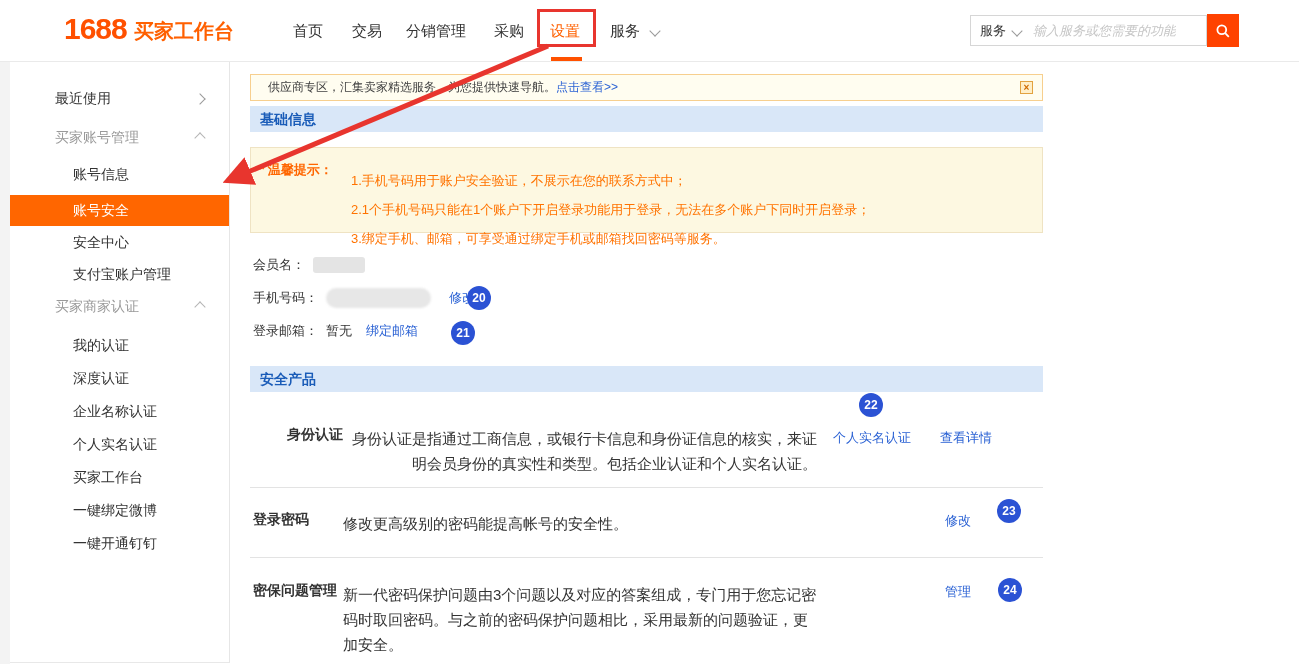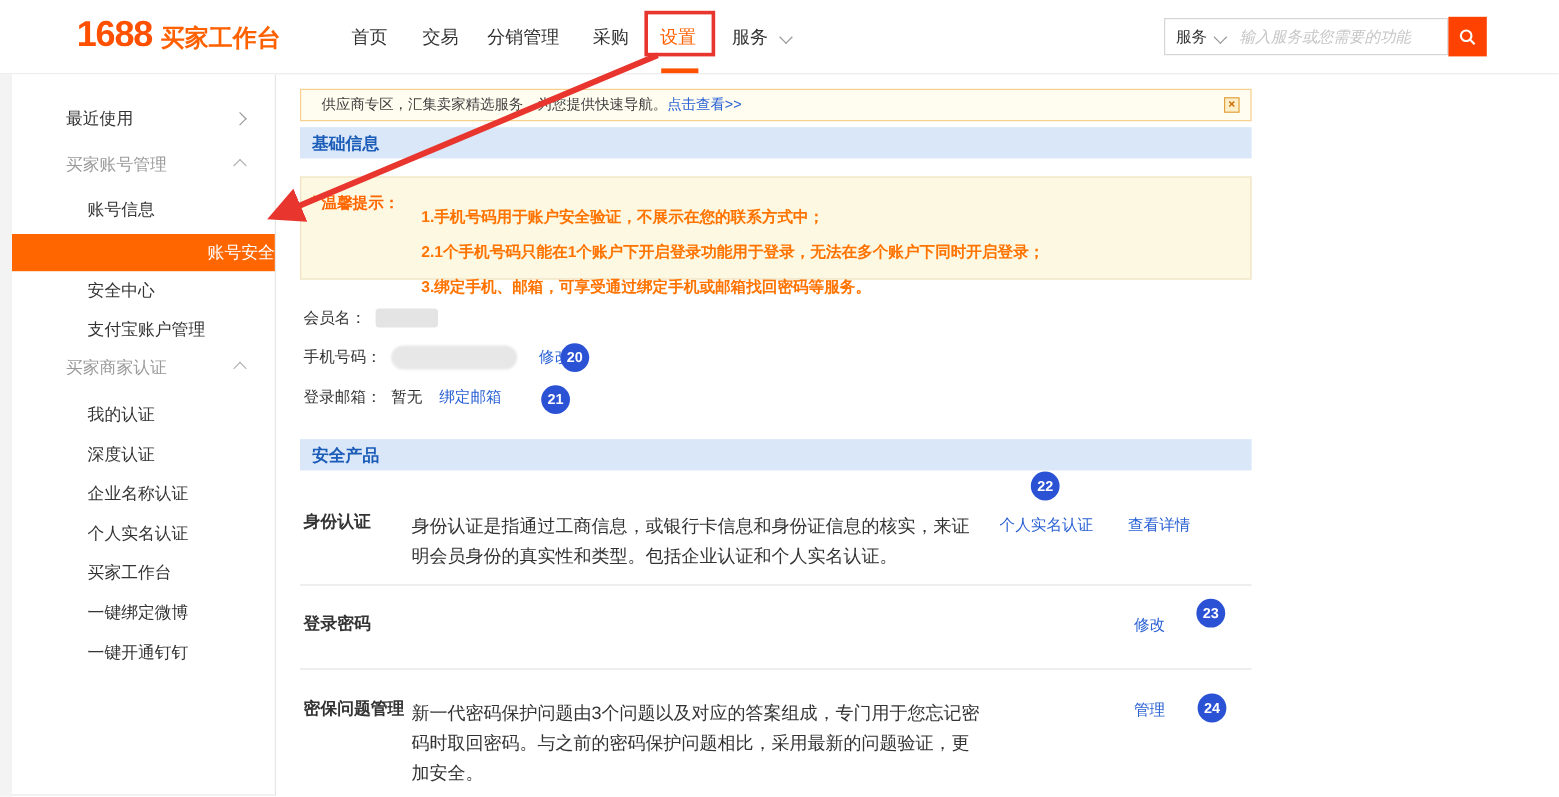--- a/index.html
+++ b/index.html
@@ -27,44 +27,44 @@
   .search-ph{margin-left:12px;font-size:13px;color:#c6c6c6;white-space:nowrap;overflow:hidden;font-style:italic;}
   .search-btn{position:absolute;left:1207px;top:14px;width:32px;height:33px;background:#ff4200;display:flex;align-items:center;justify-content:center;cursor:pointer;}
   
   .left-strip{position:absolute;left:0;top:62px;width:10px;height:602px;background:#f3f3f3;}
   .sidebar{position:absolute;left:10px;top:62px;width:220px;height:601px;background:#fff;border-right:1px solid #e6e6e6;border-bottom:1px solid #e8e8e8;box-sizing:border-box;}
   .srow{position:absolute;left:0;width:100%;display:flex;align-items:center;box-sizing:border-box;font-size:14px;cursor:pointer;}
   .srow .sidechev{position:absolute;right:25px;}
   .s-recent{top:22px;height:30px;padding-left:45px;color:#333;}
   .s-hdr{height:28px;padding-left:45px;color:#9a9a9a;}
   .s-sub{height:30px;padding-left:63px;color:#333;}
-  .s-sub.active{background:#ff6600;color:#fff;height:31px;justify-content:flex-end;}
+  .s-sub.active{background:#ff6600;color:#fff;height:31px;}
   
   .banner{position:absolute;left:250px;top:74px;width:793px;height:27px;background:#fffdf0;border:1px solid #f7cf8e;box-sizing:border-box;font-size:12px;line-height:25px;}
   .banner-text{margin-left:17px;color:#404040;}
   .banner-link{color:#2b62d4;cursor:pointer;}
   .banner-close{position:absolute;right:9px;top:6px;width:13px;height:13px;border:1px solid #e2a240;background:#ffefc8;color:#cf6a00;font-size:10px;line-height:11px;text-align:center;font-weight:bold;box-sizing:border-box;cursor:pointer;}
   .sec-hd{position:absolute;left:250px;width:793px;height:26px;background:#d9e7f8;color:#1a5cb8;font-weight:bold;font-size:14px;line-height:26px;padding-left:10px;box-sizing:border-box;}
   .sec-basic{top:106px;}
   .sec-security{top:366px;}
   .tips{position:absolute;left:250px;top:147px;width:793px;height:86px;background:#fdf8e1;border:1px solid #efe3c3;box-sizing:border-box;color:#ff7300;font-size:13px;display:flex;}
   .tips-label{padding:12px 0 0 8px;width:92px;font-weight:bold;color:#ff6600;flex:0 0 auto;}
   .tips-star{font-weight:bold;font-size:15px;margin-right:3px;color:#ff8a00;}
-  .tips-lines{padding-top:23px;font-weight:bold;}
+  .tips-lines{padding-top:23px;}
   .tips-line{height:29px;line-height:20px;}
   .profile{position:absolute;left:253px;top:254px;font-size:13px;color:#333;}
   .p-row{height:22px;margin-bottom:11px;display:flex;align-items:center;}
   .redact-1{width:52px;height:16px;background:#e4e4e4;border-radius:3px;margin-left:8px;filter:blur(0.6px);}
   .redact-2{width:105px;height:20px;background:#e7e7e7;border-radius:10px;margin-left:8px;filter:blur(1px);}
   .blue-link{color:#2b62d4;cursor:pointer;text-decoration:none;}
   .p-row .blue-link{margin-left:18px;}
   .p-val{margin-left:8px;}
   .sec-rows{position:absolute;left:250px;top:392px;width:793px;}
   .sec-row{position:relative;box-sizing:border-box;display:flex;}
-  .sec-row.r0{height:96px;border-bottom:1px solid #e3e3e3;padding-top:34px;}
+  .sec-row.r0{height:96px;border-bottom:1px solid #e3e3e3;padding-top:34px;text-align:right;}
   .sec-row.r1{height:70px;border-bottom:1px solid #e3e3e3;padding-top:23px;}
   .sec-row.r2{height:106px;padding-top:24px;}
   .row-label{width:90px;font-weight:bold;font-size:14px;padding-left:3px;flex:0 0 auto;}
   .row-desc{width:474px;font-size:15px;line-height:25px;color:#333;flex:0 0 auto;}
   .row-link{position:absolute;font-size:13px;}
   
   .badge{position:absolute;width:24px;height:24px;border-radius:50%;background:#2b52d4;color:#fff;font-size:12px;font-weight:bold;display:flex;align-items:center;justify-content:center;z-index:30;}
   .anno-box{position:absolute;left:537px;top:9px;width:59px;height:38px;border:3px solid #e8352e;box-sizing:border-box;z-index:40;}
   .anno-svg{position:absolute;left:0;top:0;z-index:40;pointer-events:none;}
 </style>
@@ -185,20 +185,21 @@
 
 <div class="sec-rows">
   <div class="sec-row r0">
     <div class="row-label">身份认证</div>
     <div class="row-desc">身份认证是指通过工商信息，或银行卡信息和身份证信息的核实，来证明会员身份的真实性和类型。包括企业认证和个人实名认证。</div>
     <span class="row-link blue-link" style="left:583px;top:37px">个人实名认证</span>
     <span class="row-link blue-link" style="left:690px;top:37px">查看详情</span>
   </div>
   <div class="sec-row r1">
     <div class="row-label">登录密码</div>
+    <div class="row-desc">修改更高级别的密码能提高帐号的安全性。</div>
     <span class="row-link blue-link" style="left:695px;top:24px">修改</span>
   </div>
   <div class="sec-row r2">
     <div class="row-label">密保问题管理</div>
     <div class="row-desc">新一代密码保护问题由3个问题以及对应的答案组成，专门用于您忘记密码时取回密码。与之前的密码保护问题相比，采用最新的问题验证，更加安全。</div>
     <span class="row-link blue-link" style="left:695px;top:25px">管理</span>
   </div>
 </div>
 
 <div class="badge" style="left:467px;top:286px">20</div>

